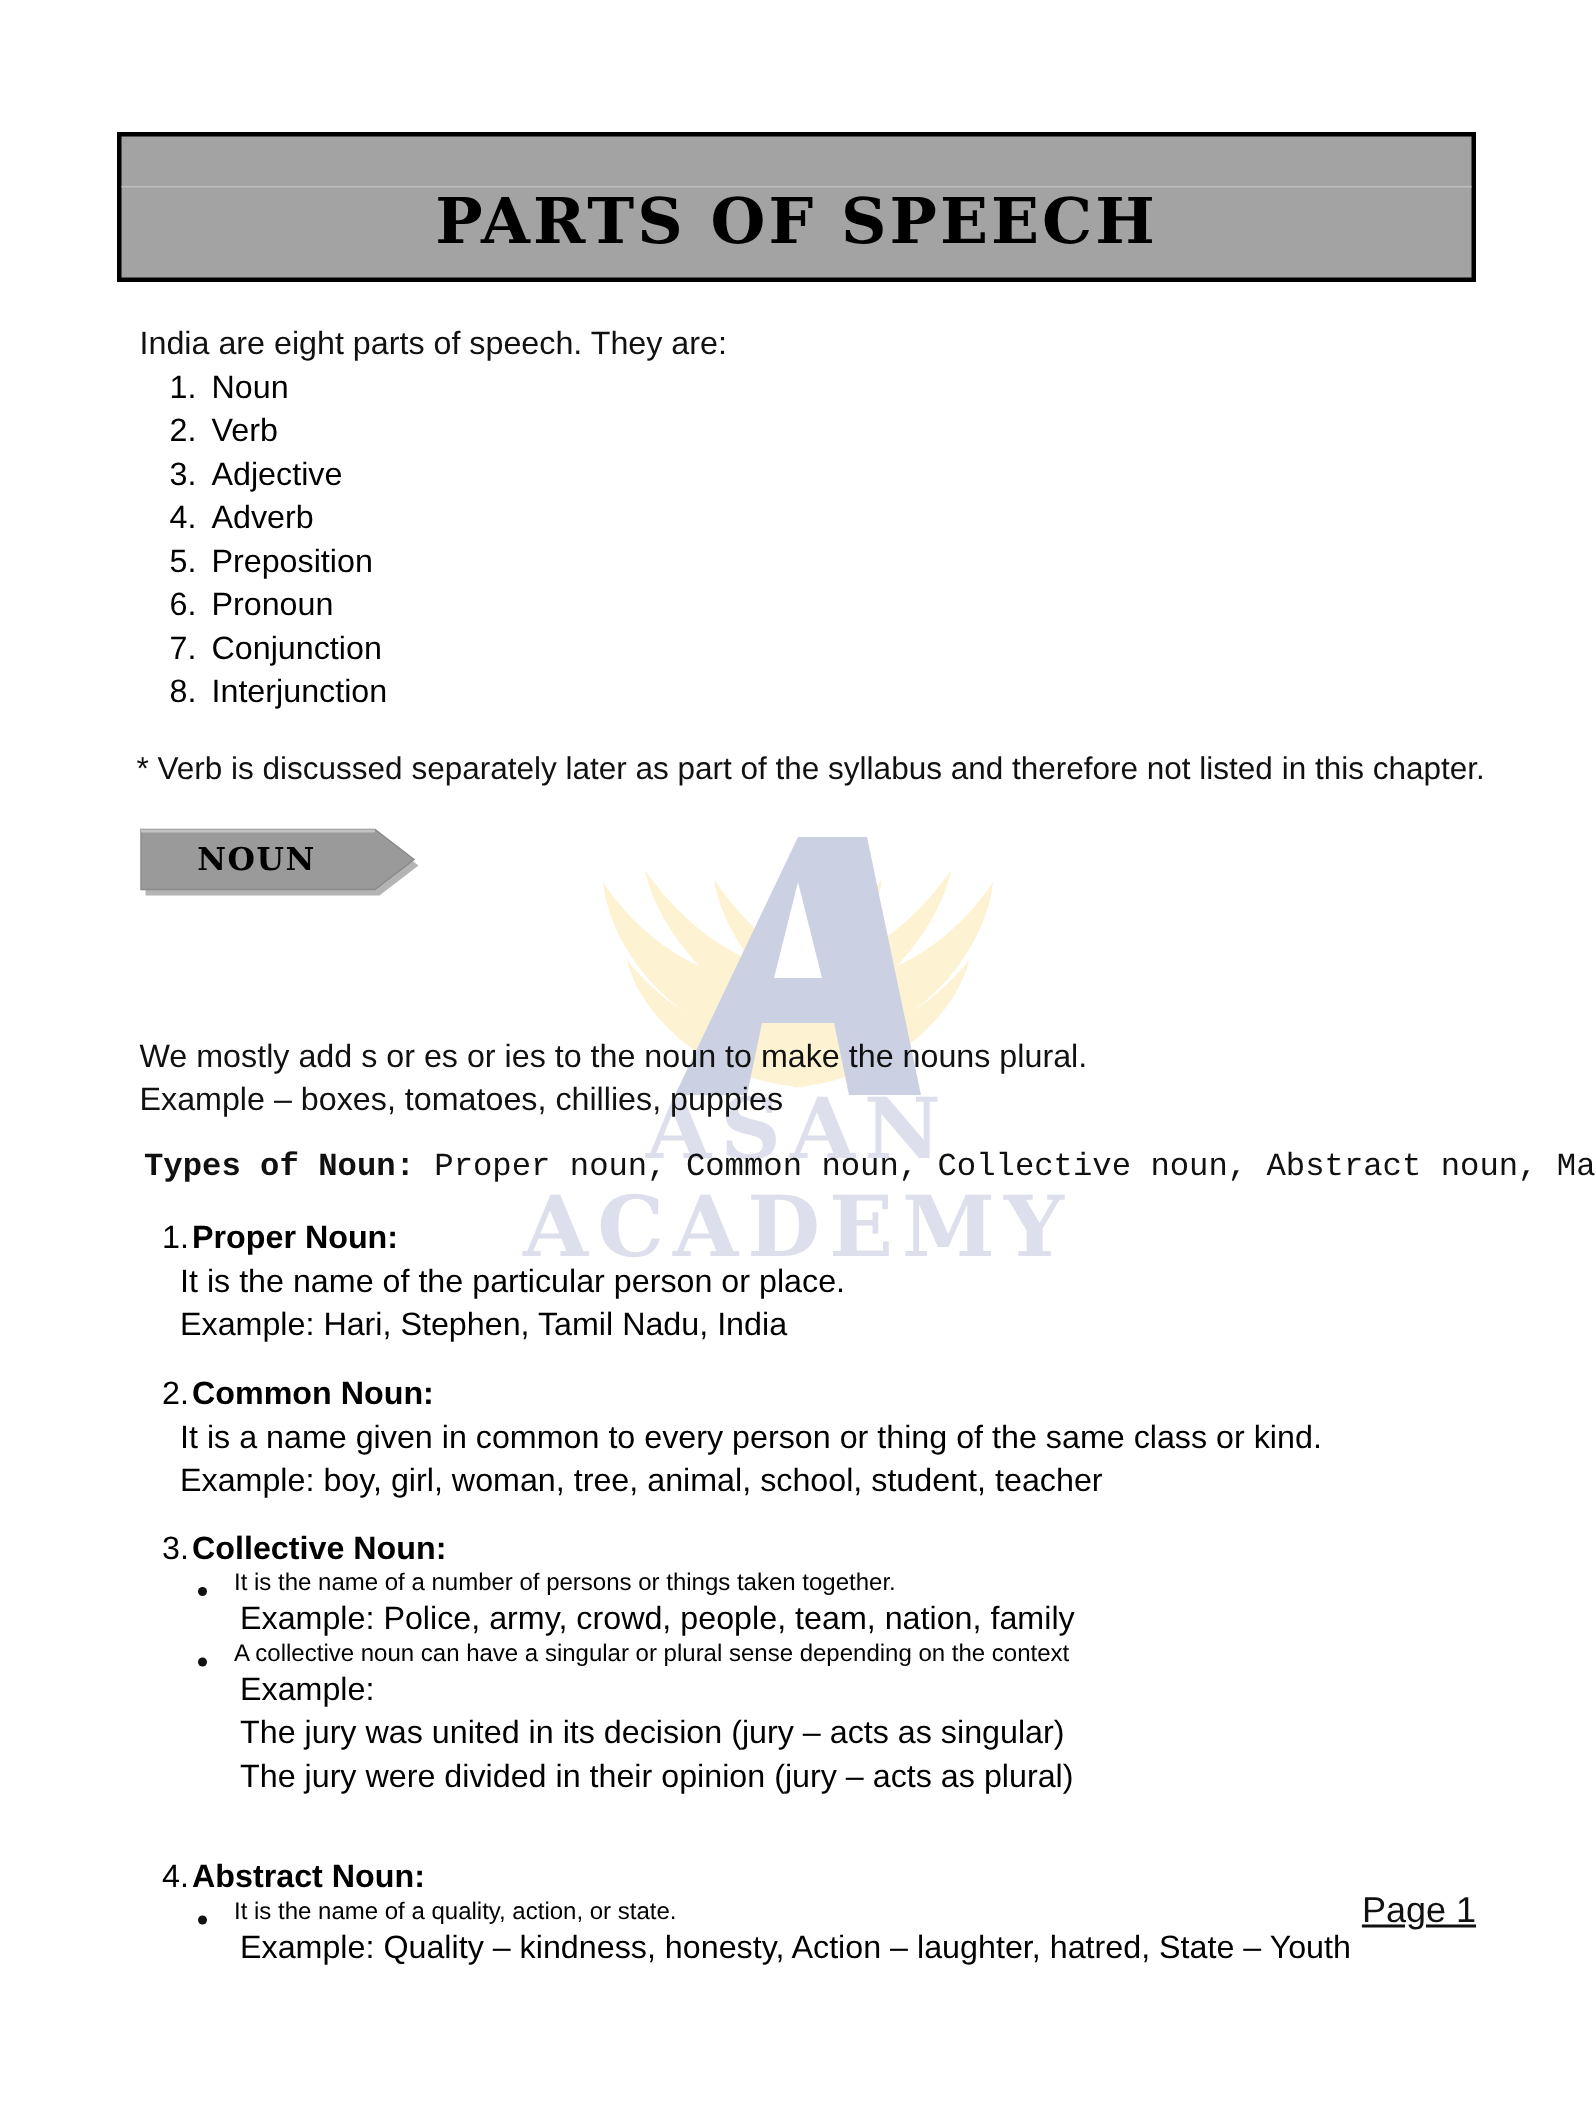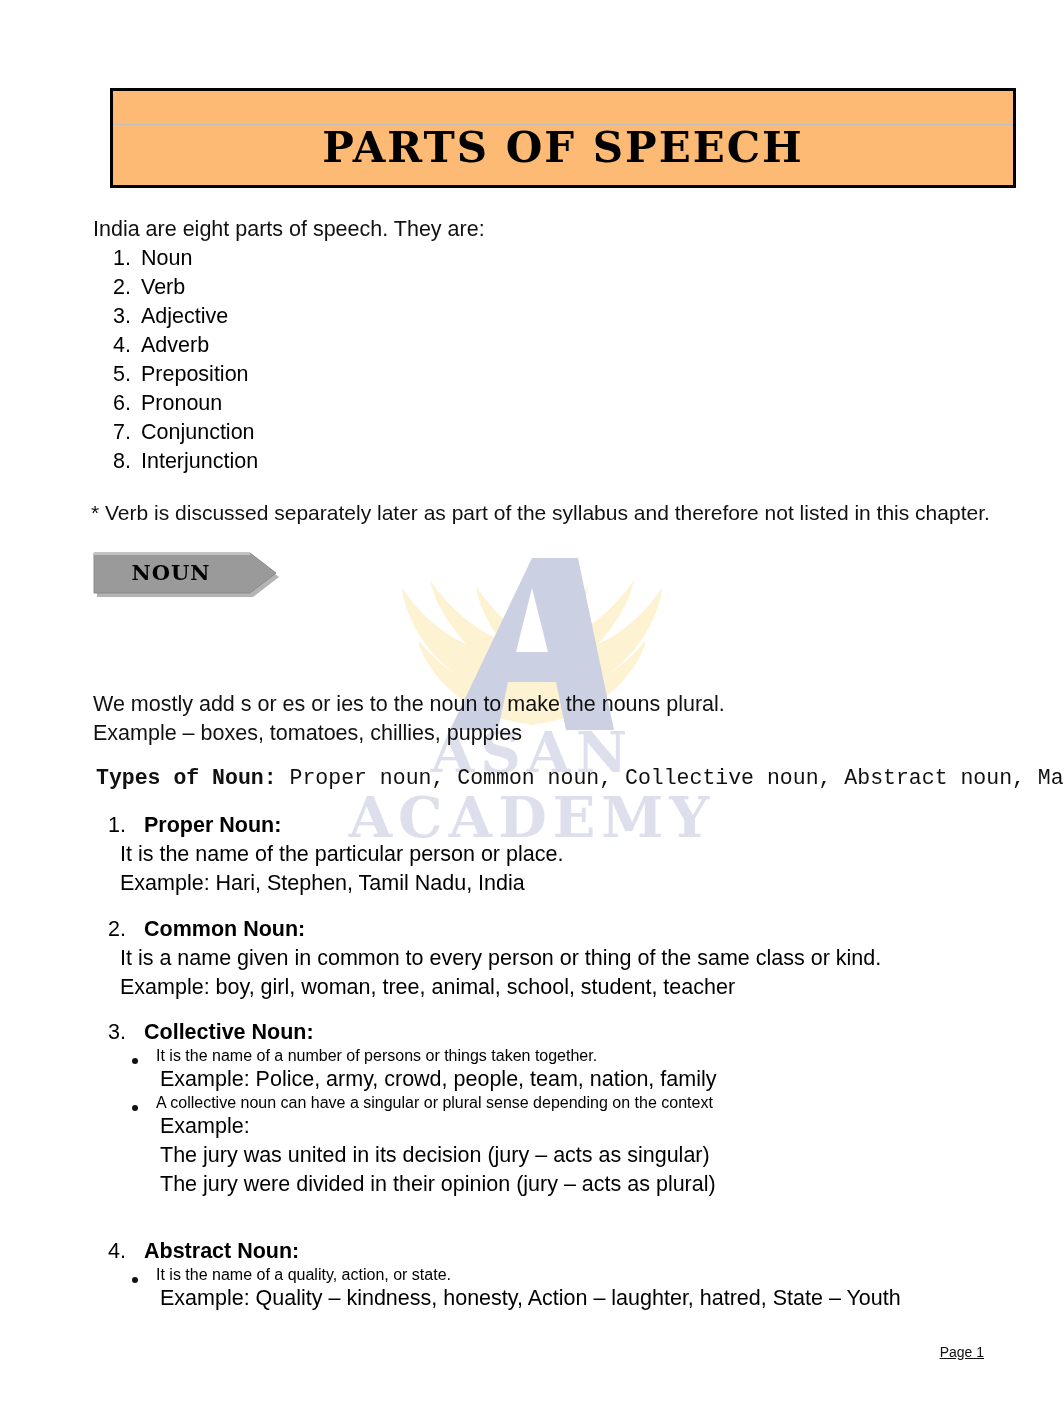--- a/index.html
+++ b/index.html
@@ -36,24 +36,23 @@
     height: 1418px;
   }
 
   
   #title-banner {
     position: absolute;
     left: 78px;
     top: 88px;
     width: 906px;
     height: 100px;
-    background: #fdba74;
+    background: #a3a3a3;
     border: 3px solid #000000;
     box-sizing: border-box;
-    margin-left: 32px;
   }
   #title-banner .hairline {
     position: absolute;
     left: 0; right: 0;
     top: 33px;
     height: 1px;
     background: #bdbdbd;
   }
   #title-text {
     position: absolute;
@@ -137,21 +136,21 @@
   .type-head {
     position: relative;
     height: 30px;
     font-size: 21.5px;
     line-height: 30px;
   }
   .type-head .num {
     position: absolute; left: 0; width: 26px; text-align: right;
   }
   .type-head .name {
-    position: absolute; left: 44px; font-weight: bold;
+    position: absolute; left: 28px; font-weight: bold;
   }
   .type-body { margin-left: 20px; }
   .type-body .line {
     font-size: 21.5px;
     line-height: 29px;
     white-space: nowrap;
   }
 
   
   .bul { position: relative; padding-left: 56px; }
@@ -168,22 +167,22 @@
 
   #type-1 { top: 810px; }
   #type-2 { top: 914px; }
   #type-3 { top: 1017px; }
   #type-4 { top: 1236px; }
 
   
   #page-footer {
     position: absolute;
     right: 80px;
-    top: 1344px;
-    font-size: 14px;
+    top: 1260px;
+    font-size: 24px;
     color: #111111;
     text-decoration: underline;
   }
 </style>
 </head>
 <body>
 
 <div id="watermark">
   <svg width="1064" height="320" viewBox="0 0 1064 320" xmlns="http://www.w3.org/2000/svg">
     <g>

